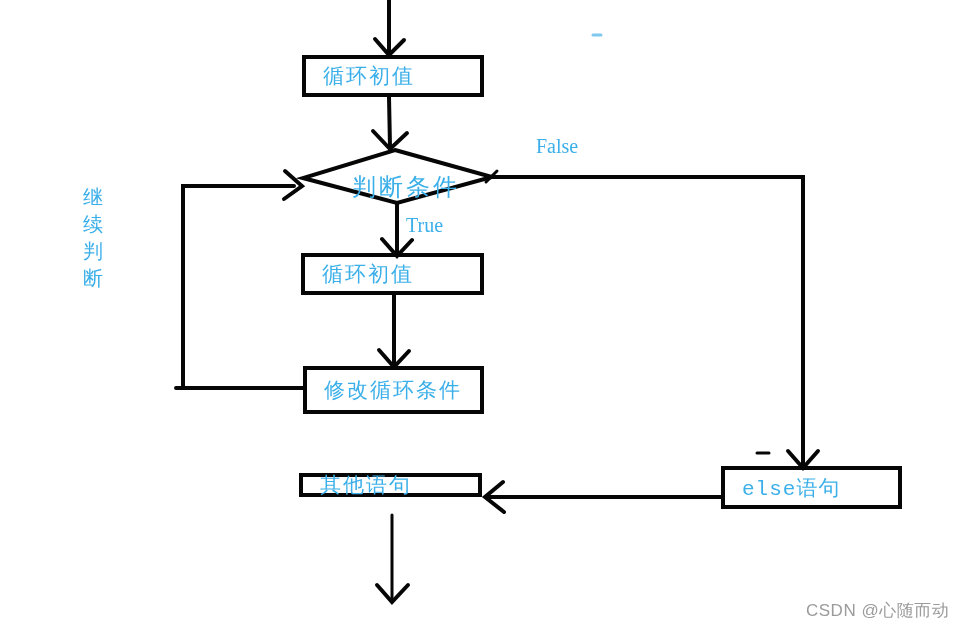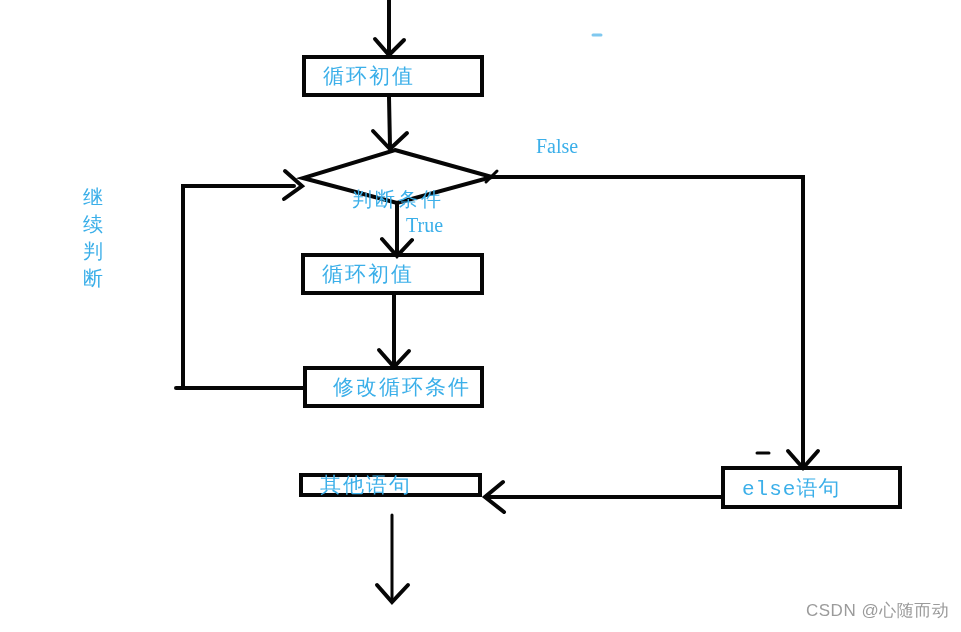--- a/index.html
+++ b/index.html
@@ -21,30 +21,30 @@
     display: flex;
     align-items: center;
     padding-left: 17px;
     font-size: 21px;
     letter-spacing: 2px;
     font-family: "Liberation Serif", serif;
     white-space: nowrap;
   }
   .box-init   { left: 302px; top: 55px;  width: 182px; height: 42px; }
   .box-body   { left: 301px; top: 253px; width: 183px; height: 42px; }
-  .box-update { left: 303px; top: 366px; width: 181px; height: 42px; justify-content: center; }
+  .box-update { left: 303px; top: 366px; width: 181px; height: 48px; }
   .box-other  { left: 299px; top: 473px; width: 183px; height: 24px; }
   .box-else   { left: 721px; top: 466px; width: 181px; height: 43px;
                 font-family: "Liberation Mono", "DejaVu Sans Mono", monospace;
                 letter-spacing: 1px; }
   .diamond-label {
     position: absolute;
-    left: 352px; top: 186px;
+    left: 352px; top: 171px;
     color: #3bafe9;
-    font-size: 20px;
+    font-size: 24px;
     letter-spacing: 3px;
     font-family: "Liberation Serif", serif;
     white-space: nowrap;
   }
   .branch-label {
     position: absolute;
     color: #3bafe9;
     font-size: 20px;
     font-family: Liberation Serif, serif;
     white-space: nowrap;

